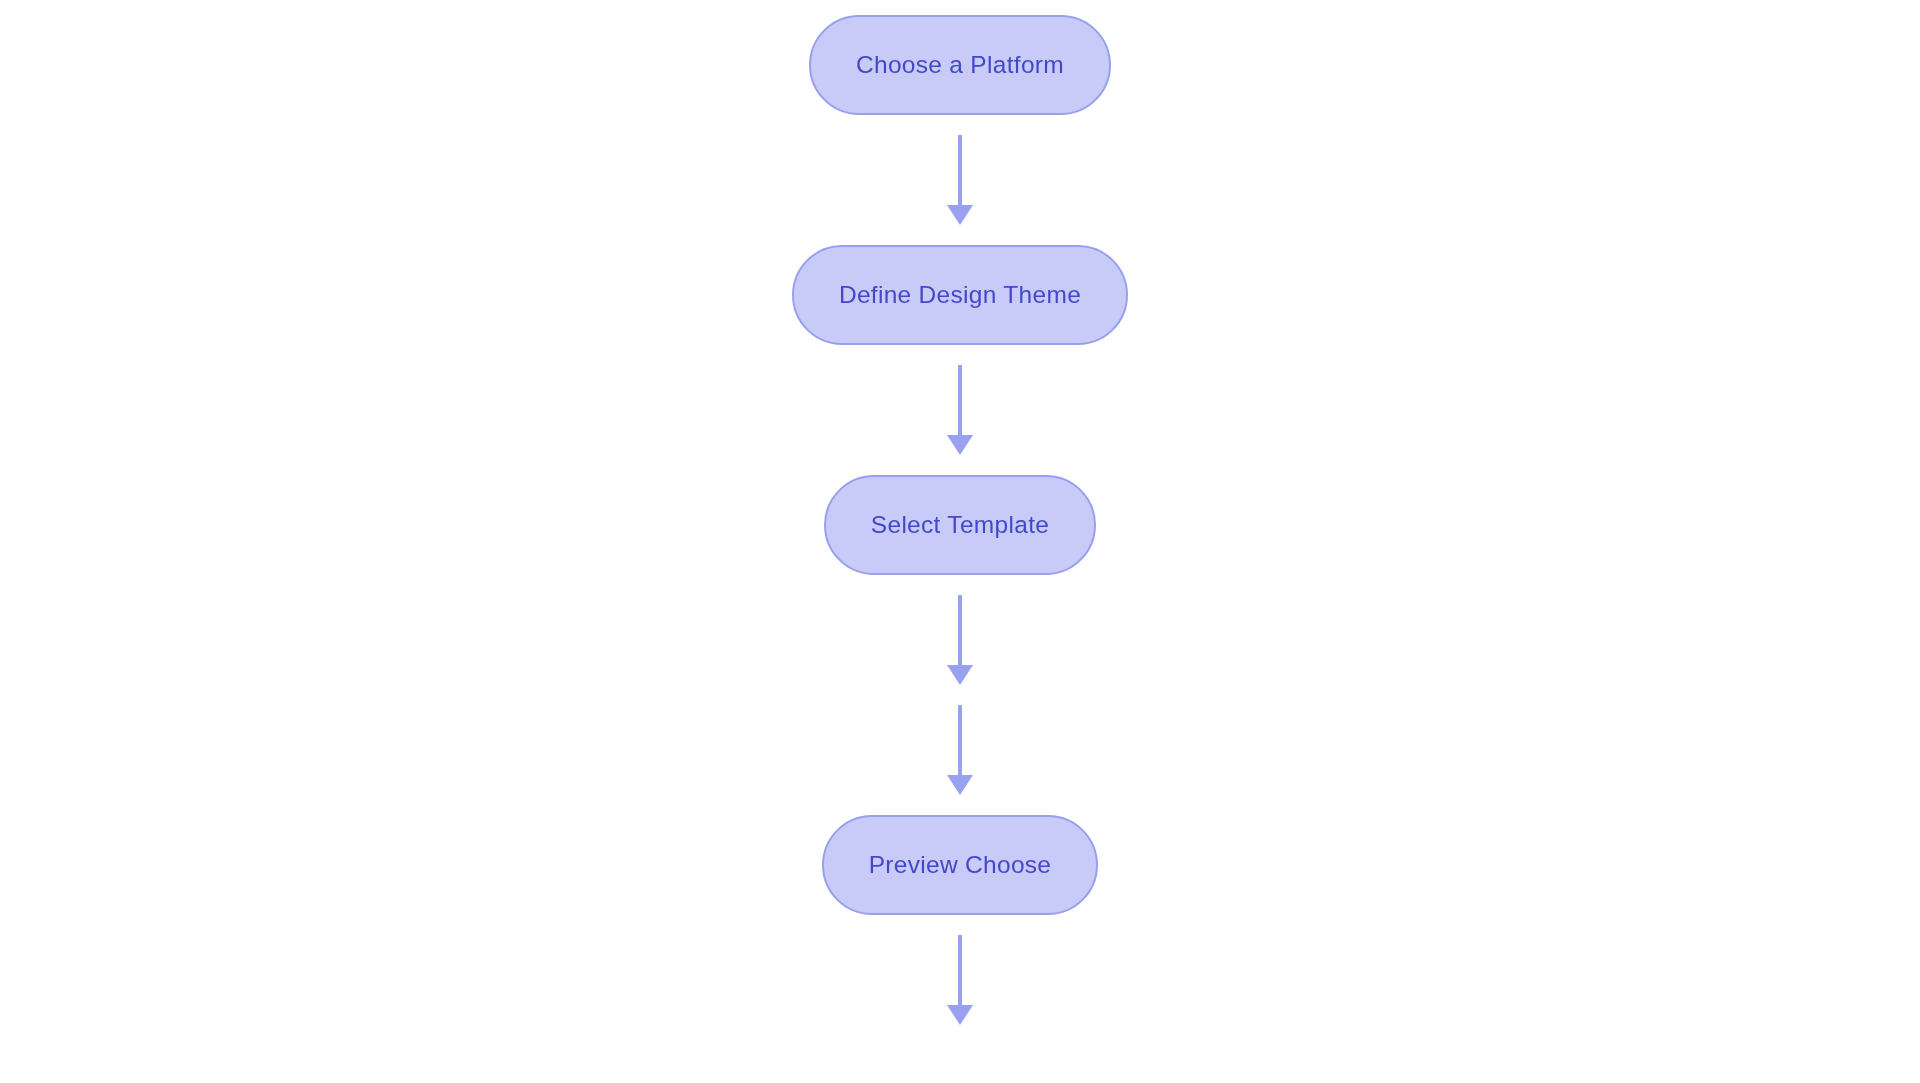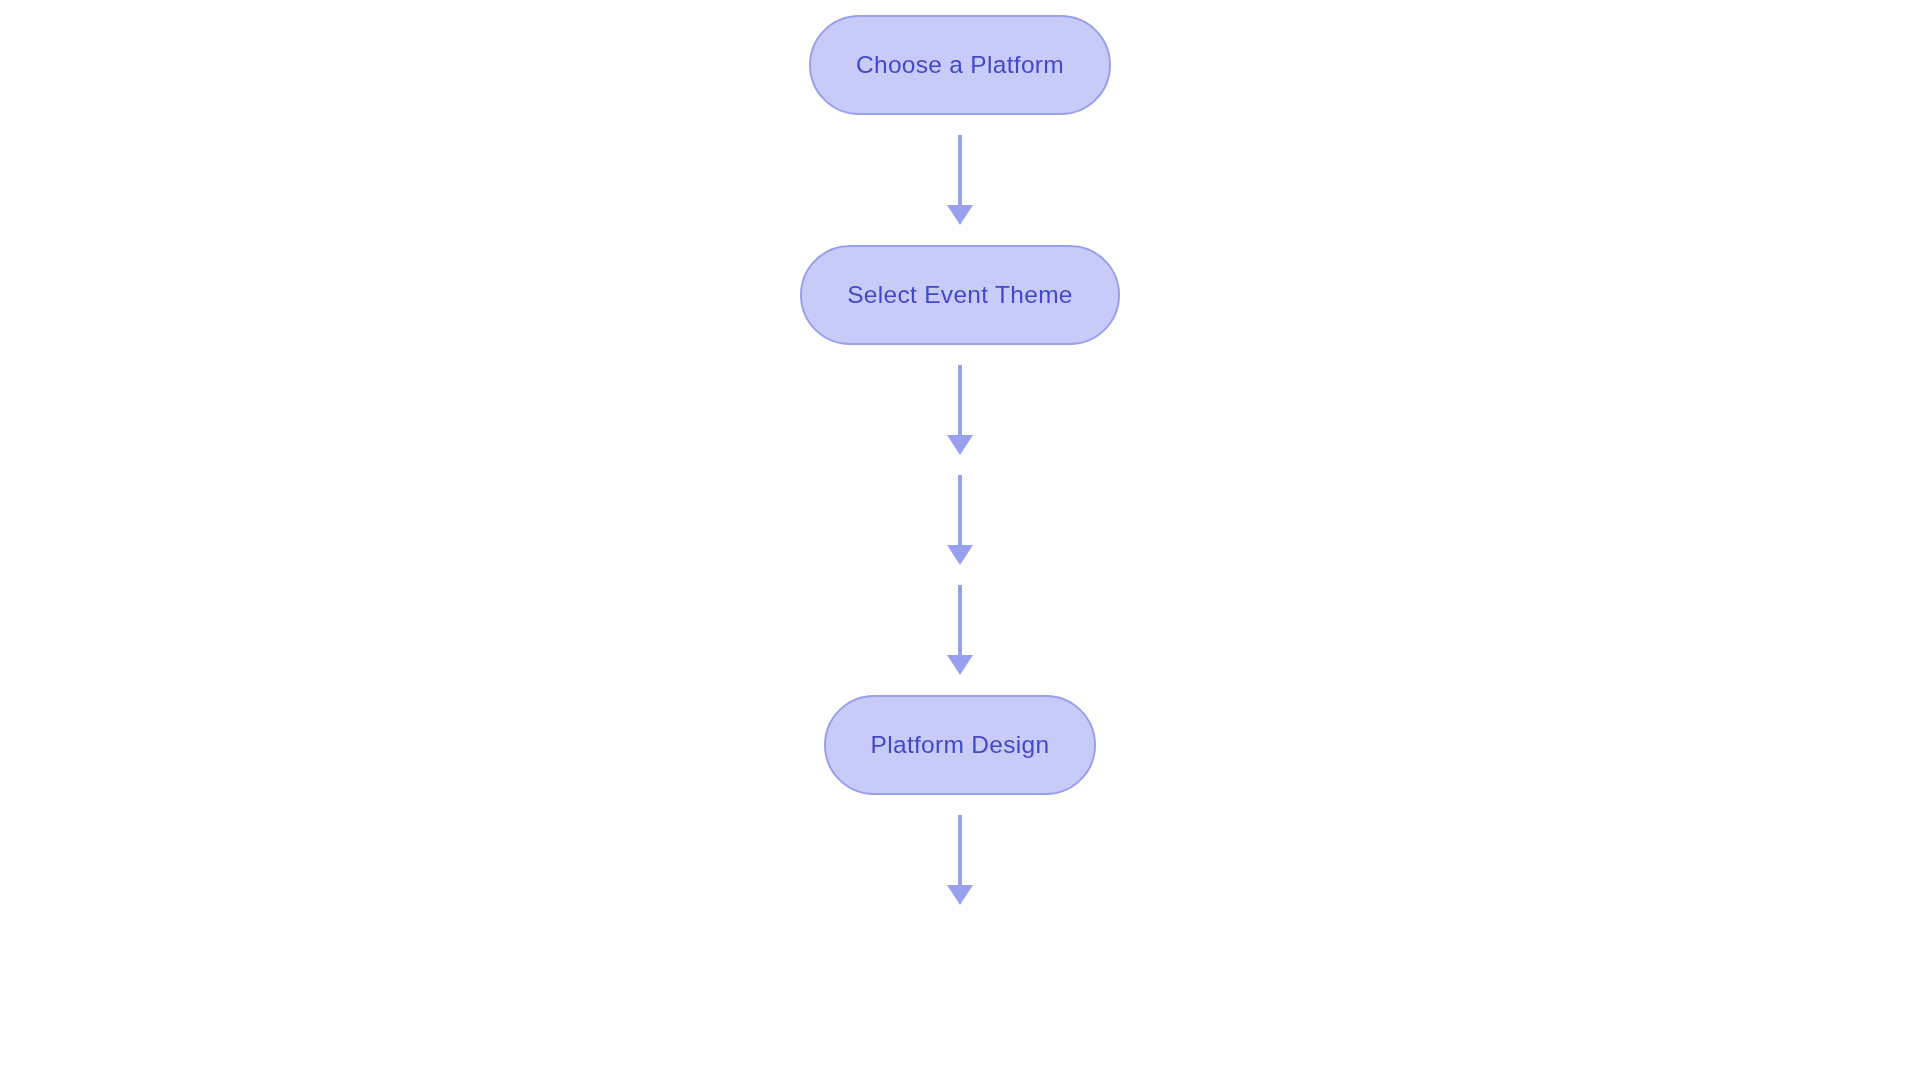--- a/index.html
+++ b/index.html
@@ -69,42 +69,45 @@
   <div class="node">
     <span>Choose a Platform</span>
   </div>
 
   <div class="connector">
     <div class="line"></div>
     <div class="head"></div>
   </div>
 
   <div class="node">
-    <span>Select Event Theme</span>
+    <span>Define Design Theme</span>
+  </div>
+
+  <div class="connector">
+    <div class="line"></div>
+    <div class="head"></div>
+  </div>
+
+  <div class="node">
+    <span>Select Template</span>
   </div>
 
   <div class="connector">
     <div class="line"></div>
     <div class="head"></div>
   </div>
 
 
   <div class="connector">
     <div class="line"></div>
     <div class="head"></div>
   </div>
 
-
-  <div class="connector">
-    <div class="line"></div>
-    <div class="head"></div>
-  </div>
-
   <div class="node">
-    <span>Platform Design</span>
+    <span>Preview Choose</span>
   </div>
 
   <div class="connector">
     <div class="line"></div>
     <div class="head"></div>
   </div>
 
 
 </div>
 

